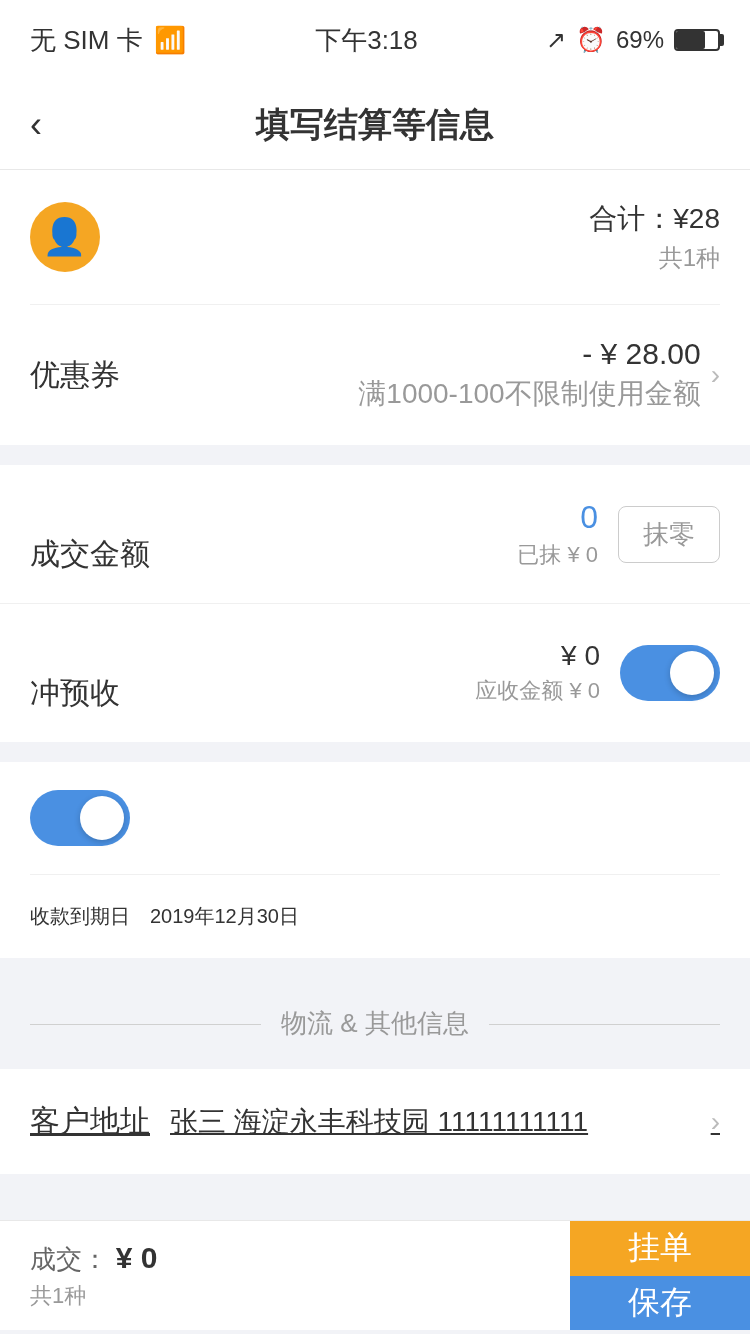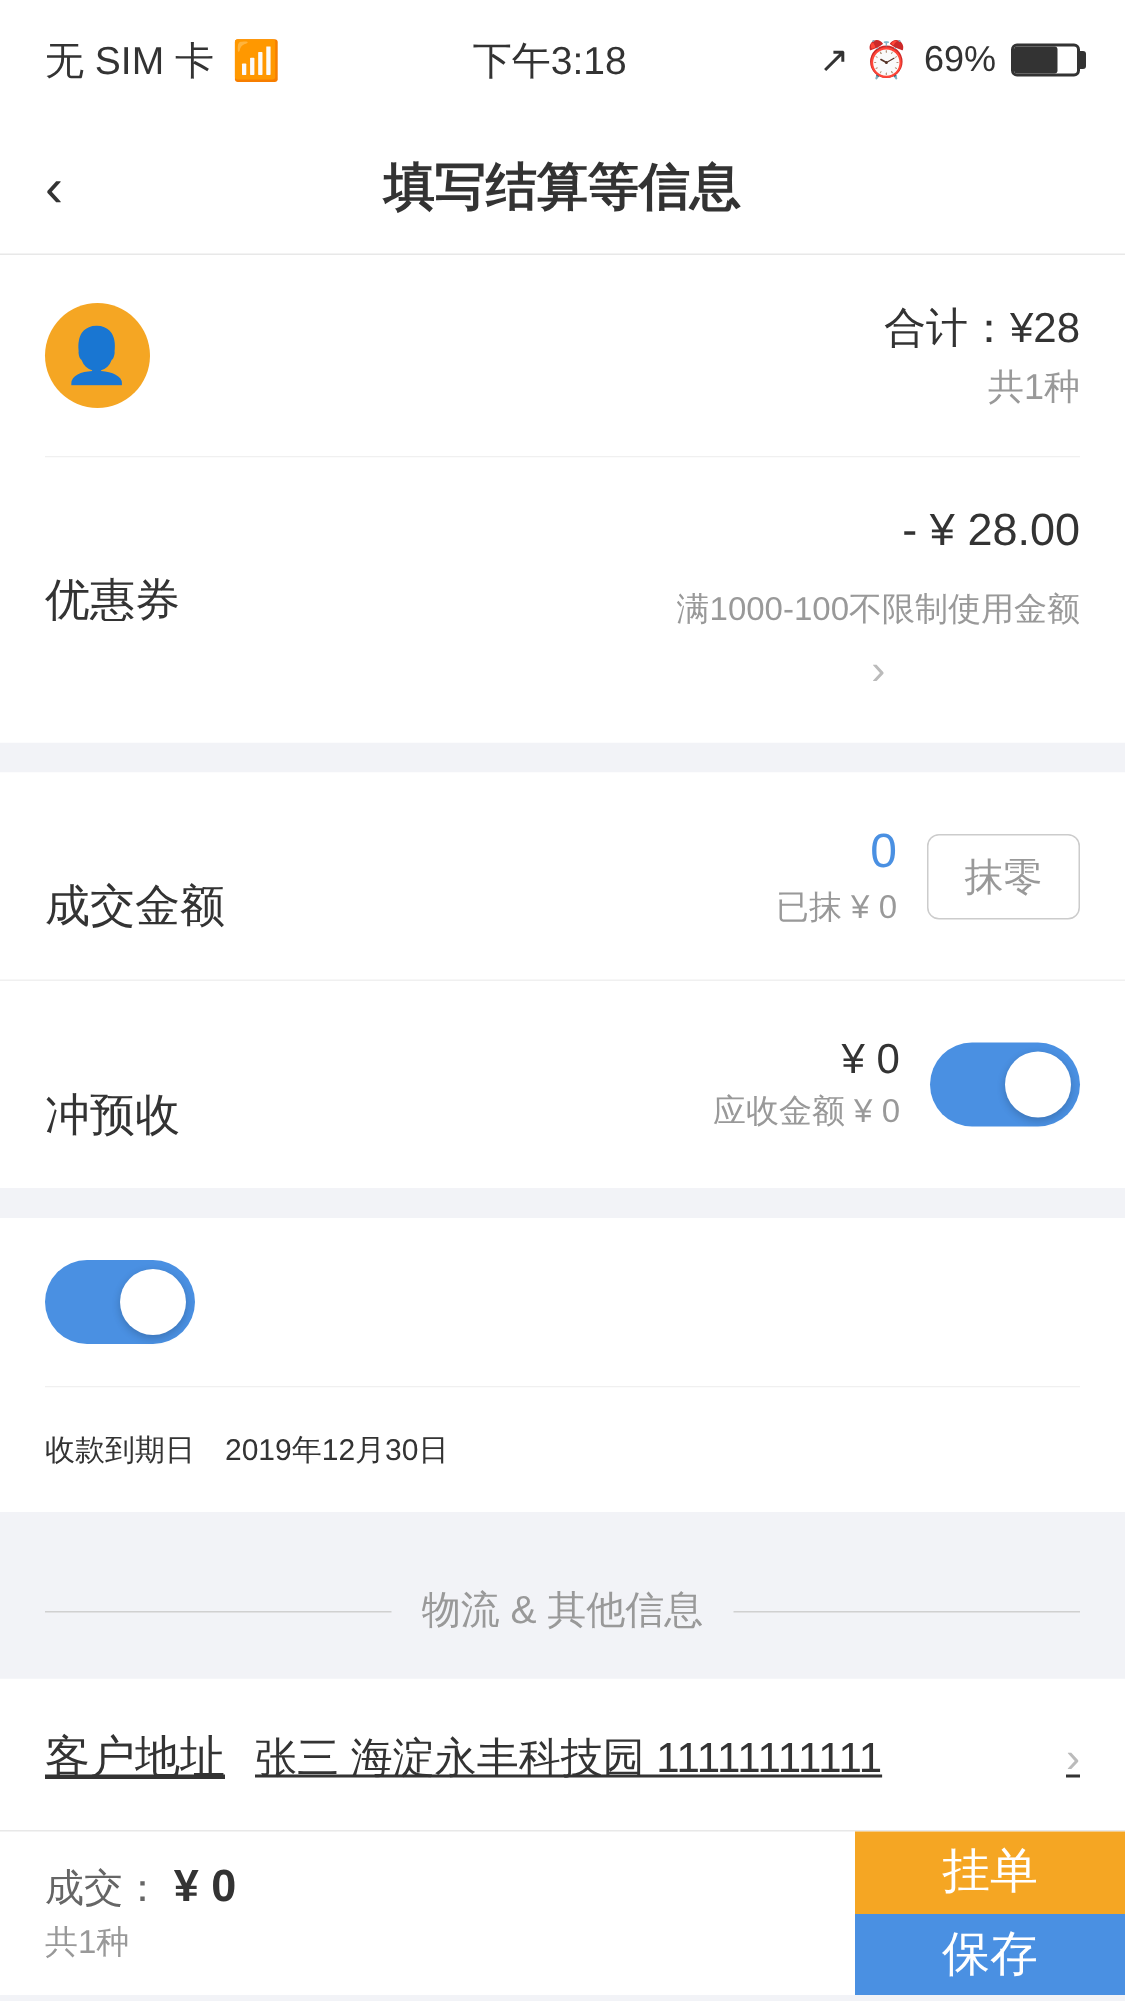--- a/index.html
+++ b/index.html
@@ -93,23 +93,23 @@
 
     
     .coupon-row {
       display: flex;
       align-items: center;
       justify-content: space-between;
       padding: 32px 30px;
       background: #fff;
     }
     .coupon-label { font-size: 30px; color: #333; }
-    .coupon-right { text-align: right; display: flex; align-items: center; gap: 10px; flex-direction: column; }
+    .coupon-right { text-align: right; display: flex; align-items: center; gap: 10px; }
     .coupon-amount { font-size: 30px; color: #333; }
-    .coupon-desc { font-size: 22px; color: #999; margin-top: 20px; }
+    .coupon-desc { font-size: 28px; color: #999; margin-top: 4px; }
     .coupon-right-inner { text-align: right; }
     .chevron { font-size: 28px; color: #bbb; }
 
     
     .form-row {
       display: flex;
       align-items: center;
       justify-content: space-between;
       padding: 28px 30px;
       background: #fff;

